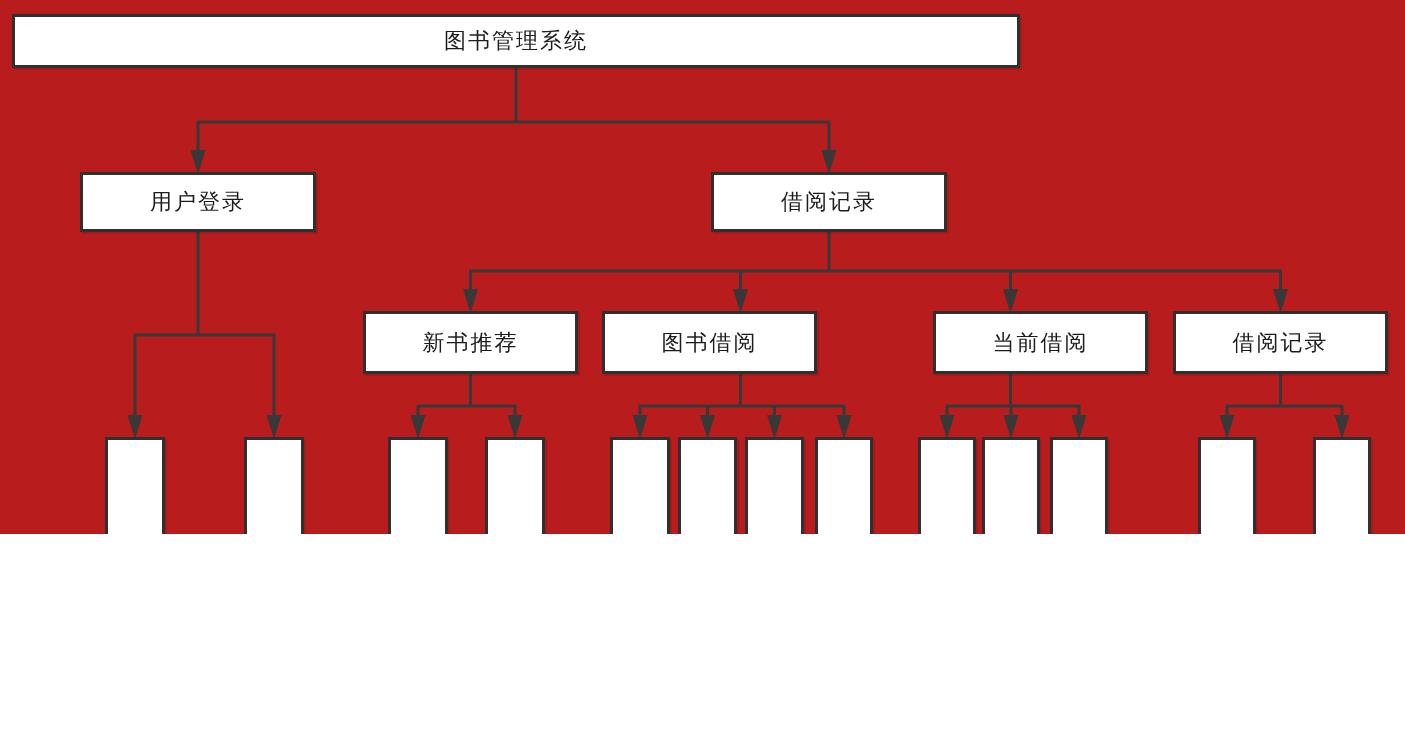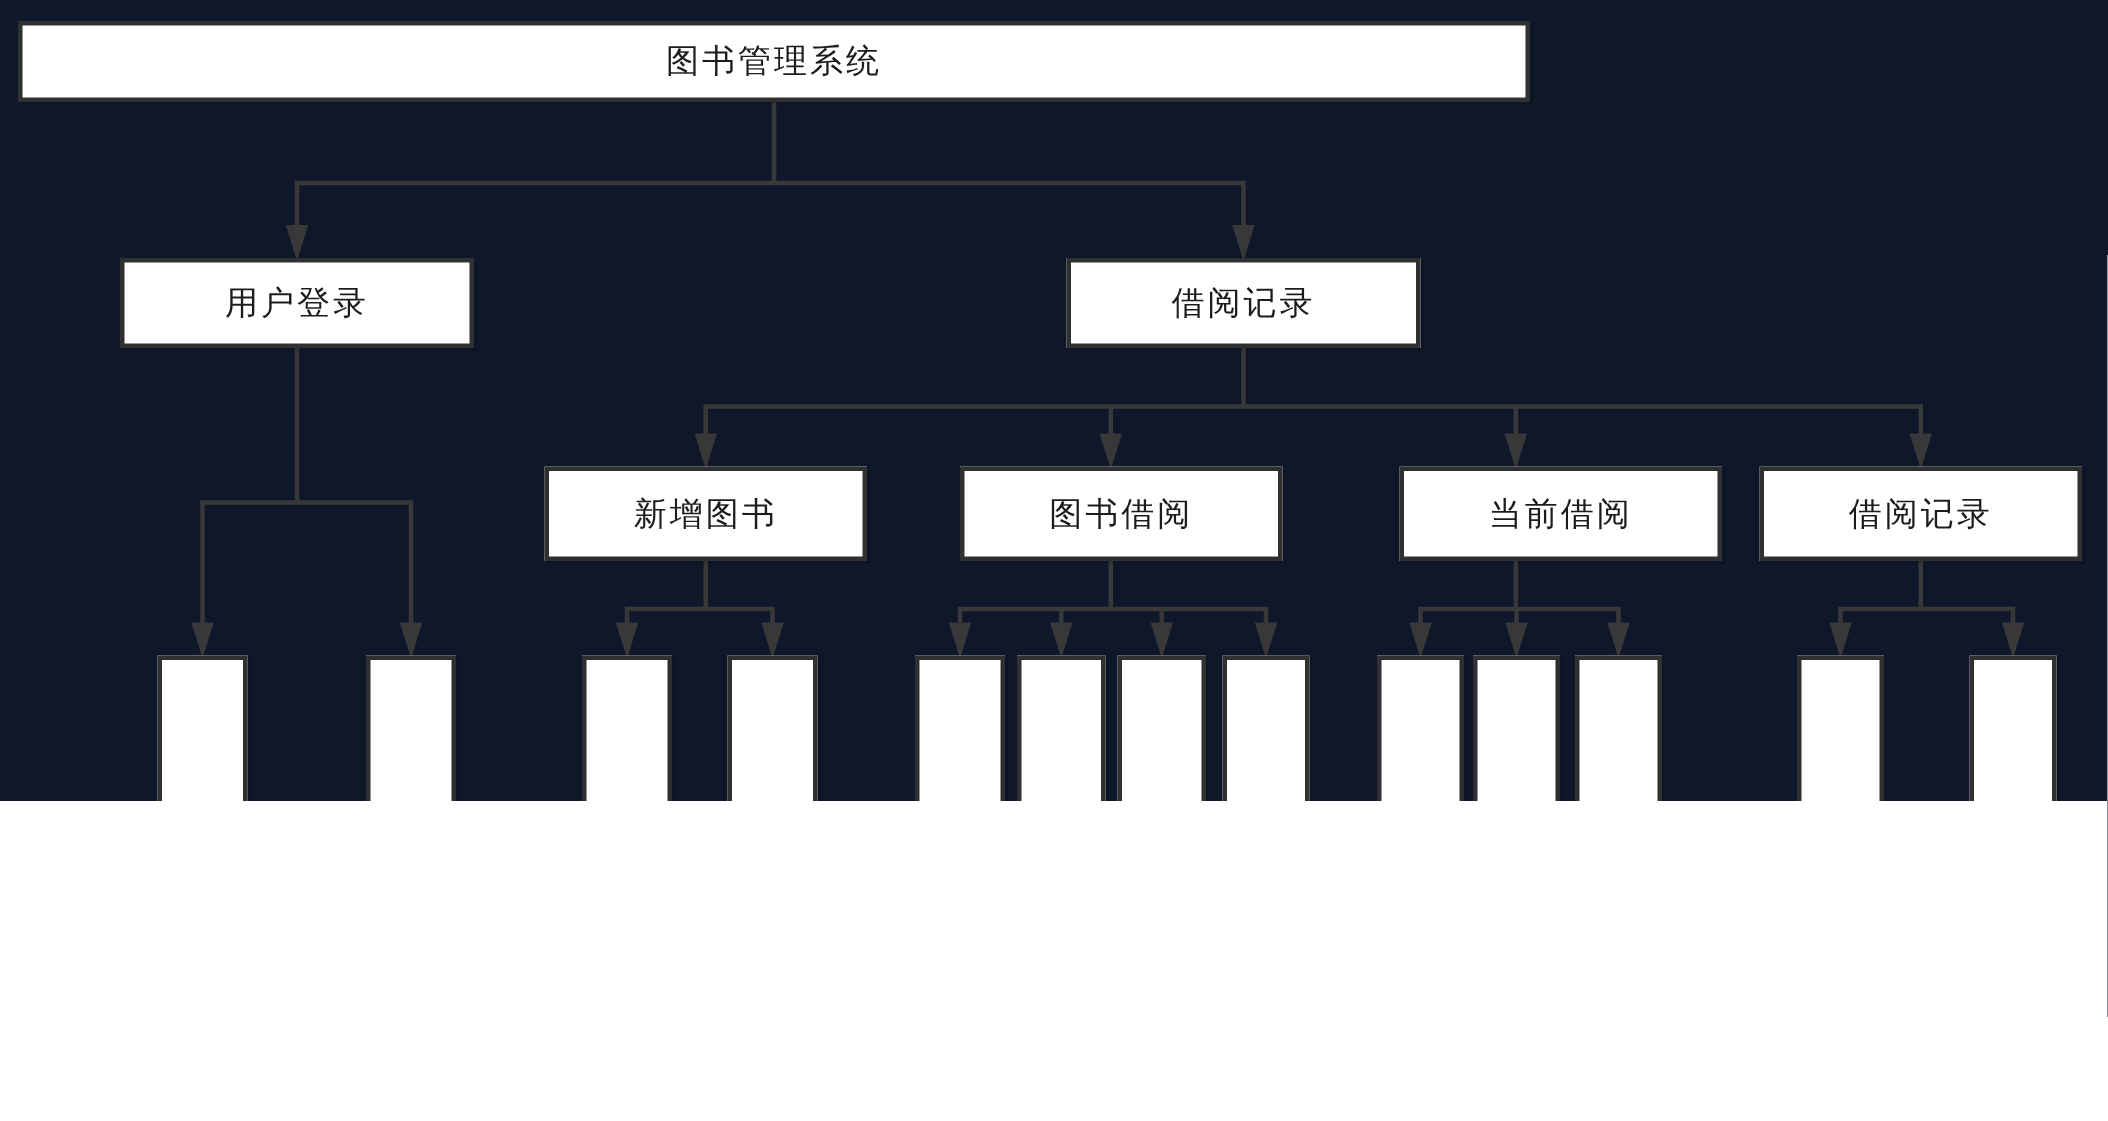--- a/index.html
+++ b/index.html
@@ -1,17 +1,17 @@
 <!DOCTYPE html>
 <html style="--box-border: #303030; --text-color: #1c1c1c; --wm-color: #b3b3b3;"><head>
 <meta charset="utf-8">
 <style>
   html,body { margin:0; padding:0; background:#ffffff; }
   #stage {
-    position:relative; width:1405px; height:534px; background:#0f172a;
+    position:relative; width:1405px; height:534px; background:#b91c1c;
     font-family:Liberation Serif, serif; overflow:hidden;
   }
   #edges { position:absolute; left:0; top:0; z-index:1; }
   .node {
     position:absolute; z-index:2; background:#fff; box-sizing:border-box;
     border:3px solid var(--box-border,#303030);
     box-shadow:2px 2px 0 rgba(0,0,0,0.10);
     display:flex; align-items:center; justify-content:center;
     color:var(--text-color,#1c1c1c);
   }
@@ -64,23 +64,23 @@
       <div class="node h" style="left: 12px; top: 14px; width: 1008px; height: 54px;">
         <span>图书管理系统</span>
       </div>
       <div class="node h" style="left: 80px; top: 172px; width: 236px; height: 60px;">
         <span>用户登录</span>
       </div>
       <div class="node h" style="left: 711px; top: 172px; width: 236px; height: 60px;">
         <span>借阅记录</span>
       </div>
       <div class="node h" style="left: 363px; top: 311px; width: 215px; height: 63px;">
-        <span>新增图书</span>
+        <span>新书推荐</span>
       </div>
-      <div class="node h" style="left: 640px; top: 311px; width: 215px; height: 63px;">
+      <div class="node h" style="left: 602px; top: 311px; width: 215px; height: 63px;">
         <span>图书借阅</span>
       </div>
       <div class="node h" style="left: 903px; top: 311px; width: 215px; height: 63px; margin-left: 30px;">
         <span>当前借阅</span>
       </div>
       <div class="node h" style="left: 1173px; top: 311px; width: 215px; height: 63px;">
         <span>借阅记录</span>
       </div>
       <div class="node v" style="left: 105px; top: 437px; width: 60px; height: 300px;">
         <span>用户登录</span>

